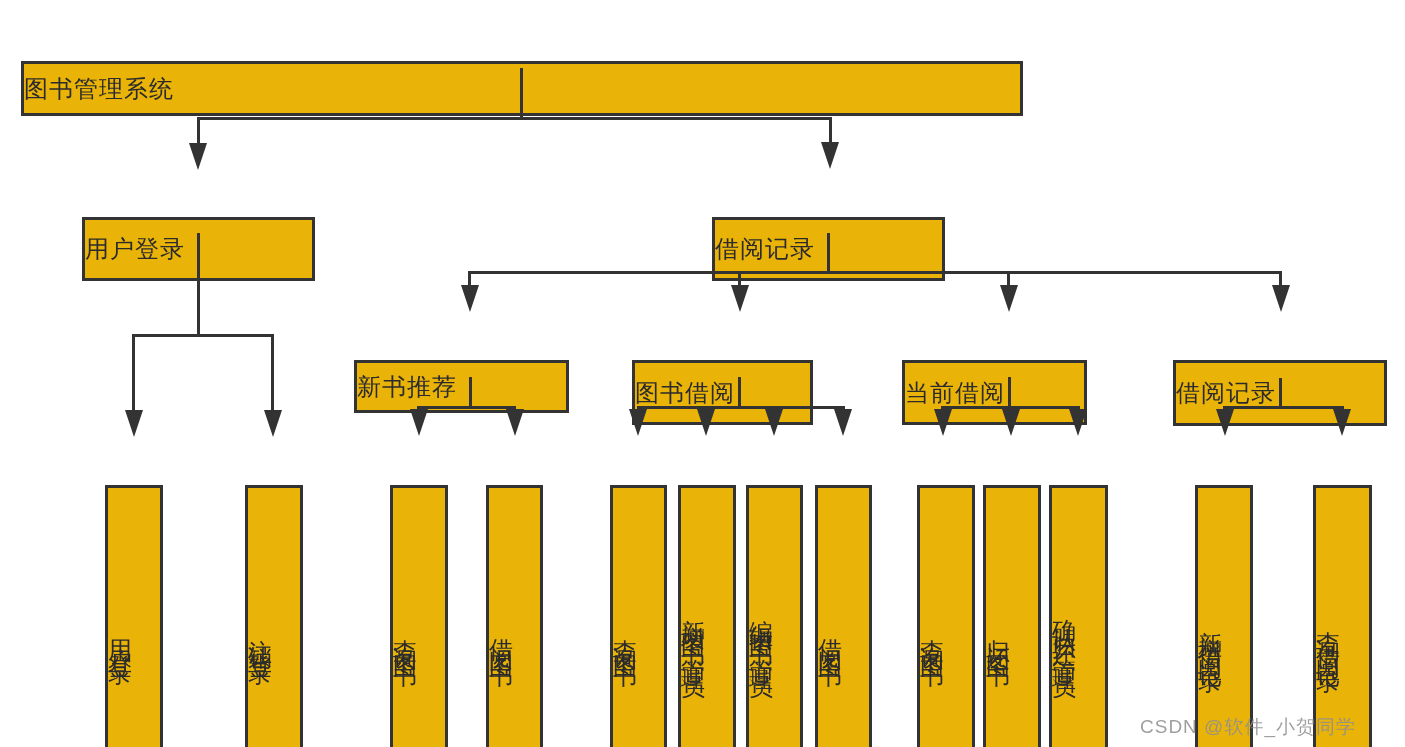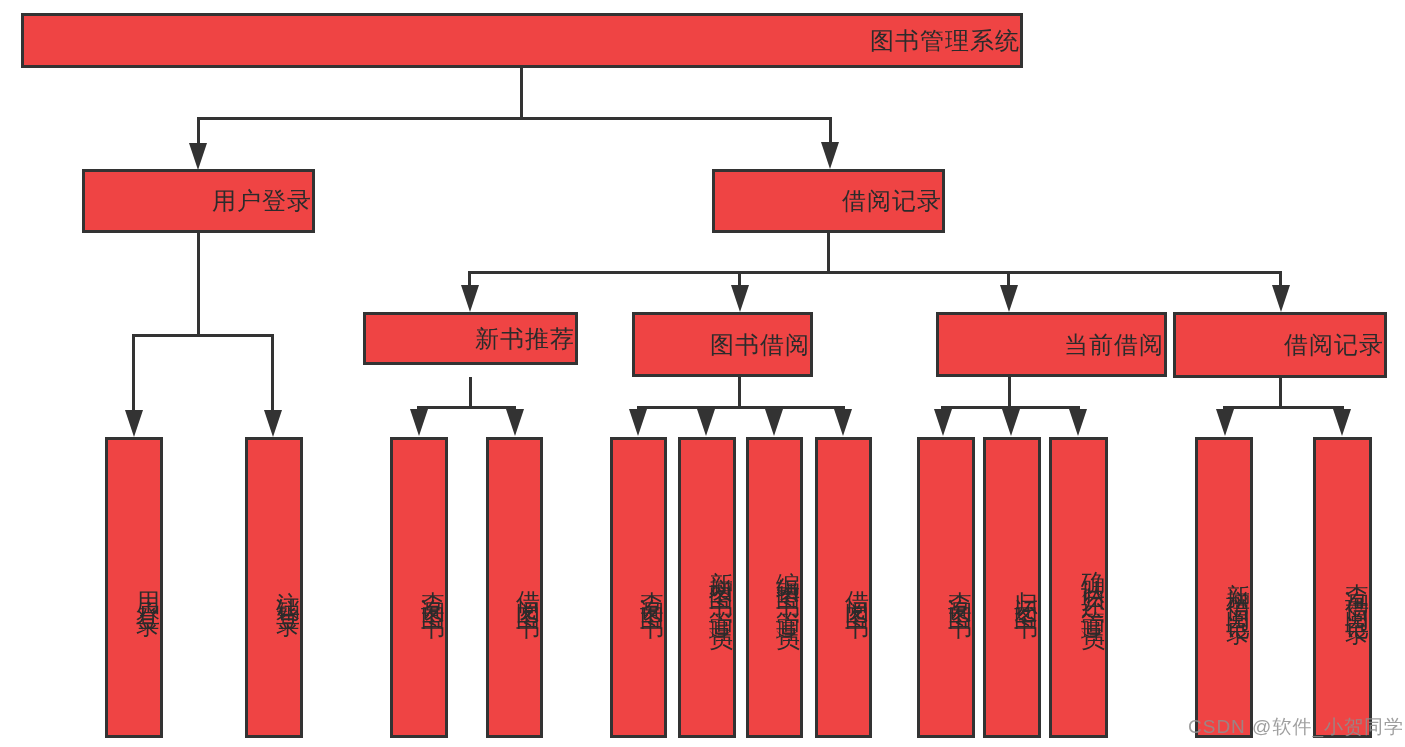--- a/index.html
+++ b/index.html
@@ -13,27 +13,28 @@
     position:relative;
     width:1405px;height:747px;
     background:var(--bg);
     font-family:"Liberation Sans", sans-serif;
     color:var(--text);
     overflow:hidden;
   }
   .box{
     position:absolute;
     border:3px solid var(--line);
-    background:#ef4444;
-    display:flex;align-items:center;justify-content:flex-end;
+    background:#eab308;
+    display:flex;align-items:center;justify-content:flex-start;
     box-sizing:border-box;
     font-size:24px;
     letter-spacing:1px;
     color:var(--text);
     white-space:nowrap;
+    margin-top:48px;
   }
   .leaf{
     font-size:24px;
   }
   .leaf .vtext{
     writing-mode:vertical-rl;
     text-orientation:mixed;
     line-height:1;
     letter-spacing:8px;
     white-space:nowrap;
@@ -41,21 +42,21 @@
   .vl{position:absolute;width:3px;background:var(--line);}
   .hl{position:absolute;height:3px;background:var(--line);}
   .arrow{
     position:absolute;width:0;height:0;
     border-left:9px solid transparent;
     border-right:9px solid transparent;
     border-top:27px solid var(--line);
   }
   #watermark{
     position:absolute;
-    left:1188px;top:714px;
+    left:1140px;top:714px;
     font-size:19px;
     color:var(--watermark);
     opacity:.85;
     letter-spacing:1px;
     z-index:10;
     white-space:nowrap;
   }
 </style>
 </head>
 <body>
@@ -91,27 +92,27 @@
   <div class="hl" style="left:468px;top:271px;width:814px;"></div>
   <div class="vl" style="left:468px;top:271px;height:16px;"></div>
   <div class="arrow" style="left:461px;top:285px;"></div>
   <div class="vl" style="left:738px;top:271px;height:16px;"></div>
   <div class="arrow" style="left:731px;top:285px;"></div>
   <div class="vl" style="left:1007px;top:271px;height:16px;"></div>
   <div class="arrow" style="left:1000px;top:285px;"></div>
   <div class="vl" style="left:1279px;top:271px;height:16px;"></div>
   <div class="arrow" style="left:1272px;top:285px;"></div>
 
-  <div class="box" style="left:363px;top:312px;width:215px;height:53px;padding-left:19px;">
+  <div class="box" style="left:354px;top:312px;width:215px;height:53px;">
     <span>新书推荐</span>
   </div>
   <div class="box" style="left:632px;top:312px;width:181px;height:65px;">
     <span>图书借阅</span>
   </div>
-  <div class="box" style="left:936px;top:312px;width:231px;height:65px;">
+  <div class="box" style="left:902px;top:312px;width:185px;height:65px;">
     <span>当前借阅</span>
   </div>
   <div class="box" style="left:1173px;top:312px;width:214px;height:66px;">
     <span>借阅记录</span>
   </div>
 
   <div class="vl" style="left:469px;top:377px;height:32px;"></div>
   <div class="hl" style="left:417px;top:406px;width:99px;"></div>
   <div class="arrow" style="left:410px;top:409px;"></div>
   <div class="arrow" style="left:506px;top:409px;"></div>

